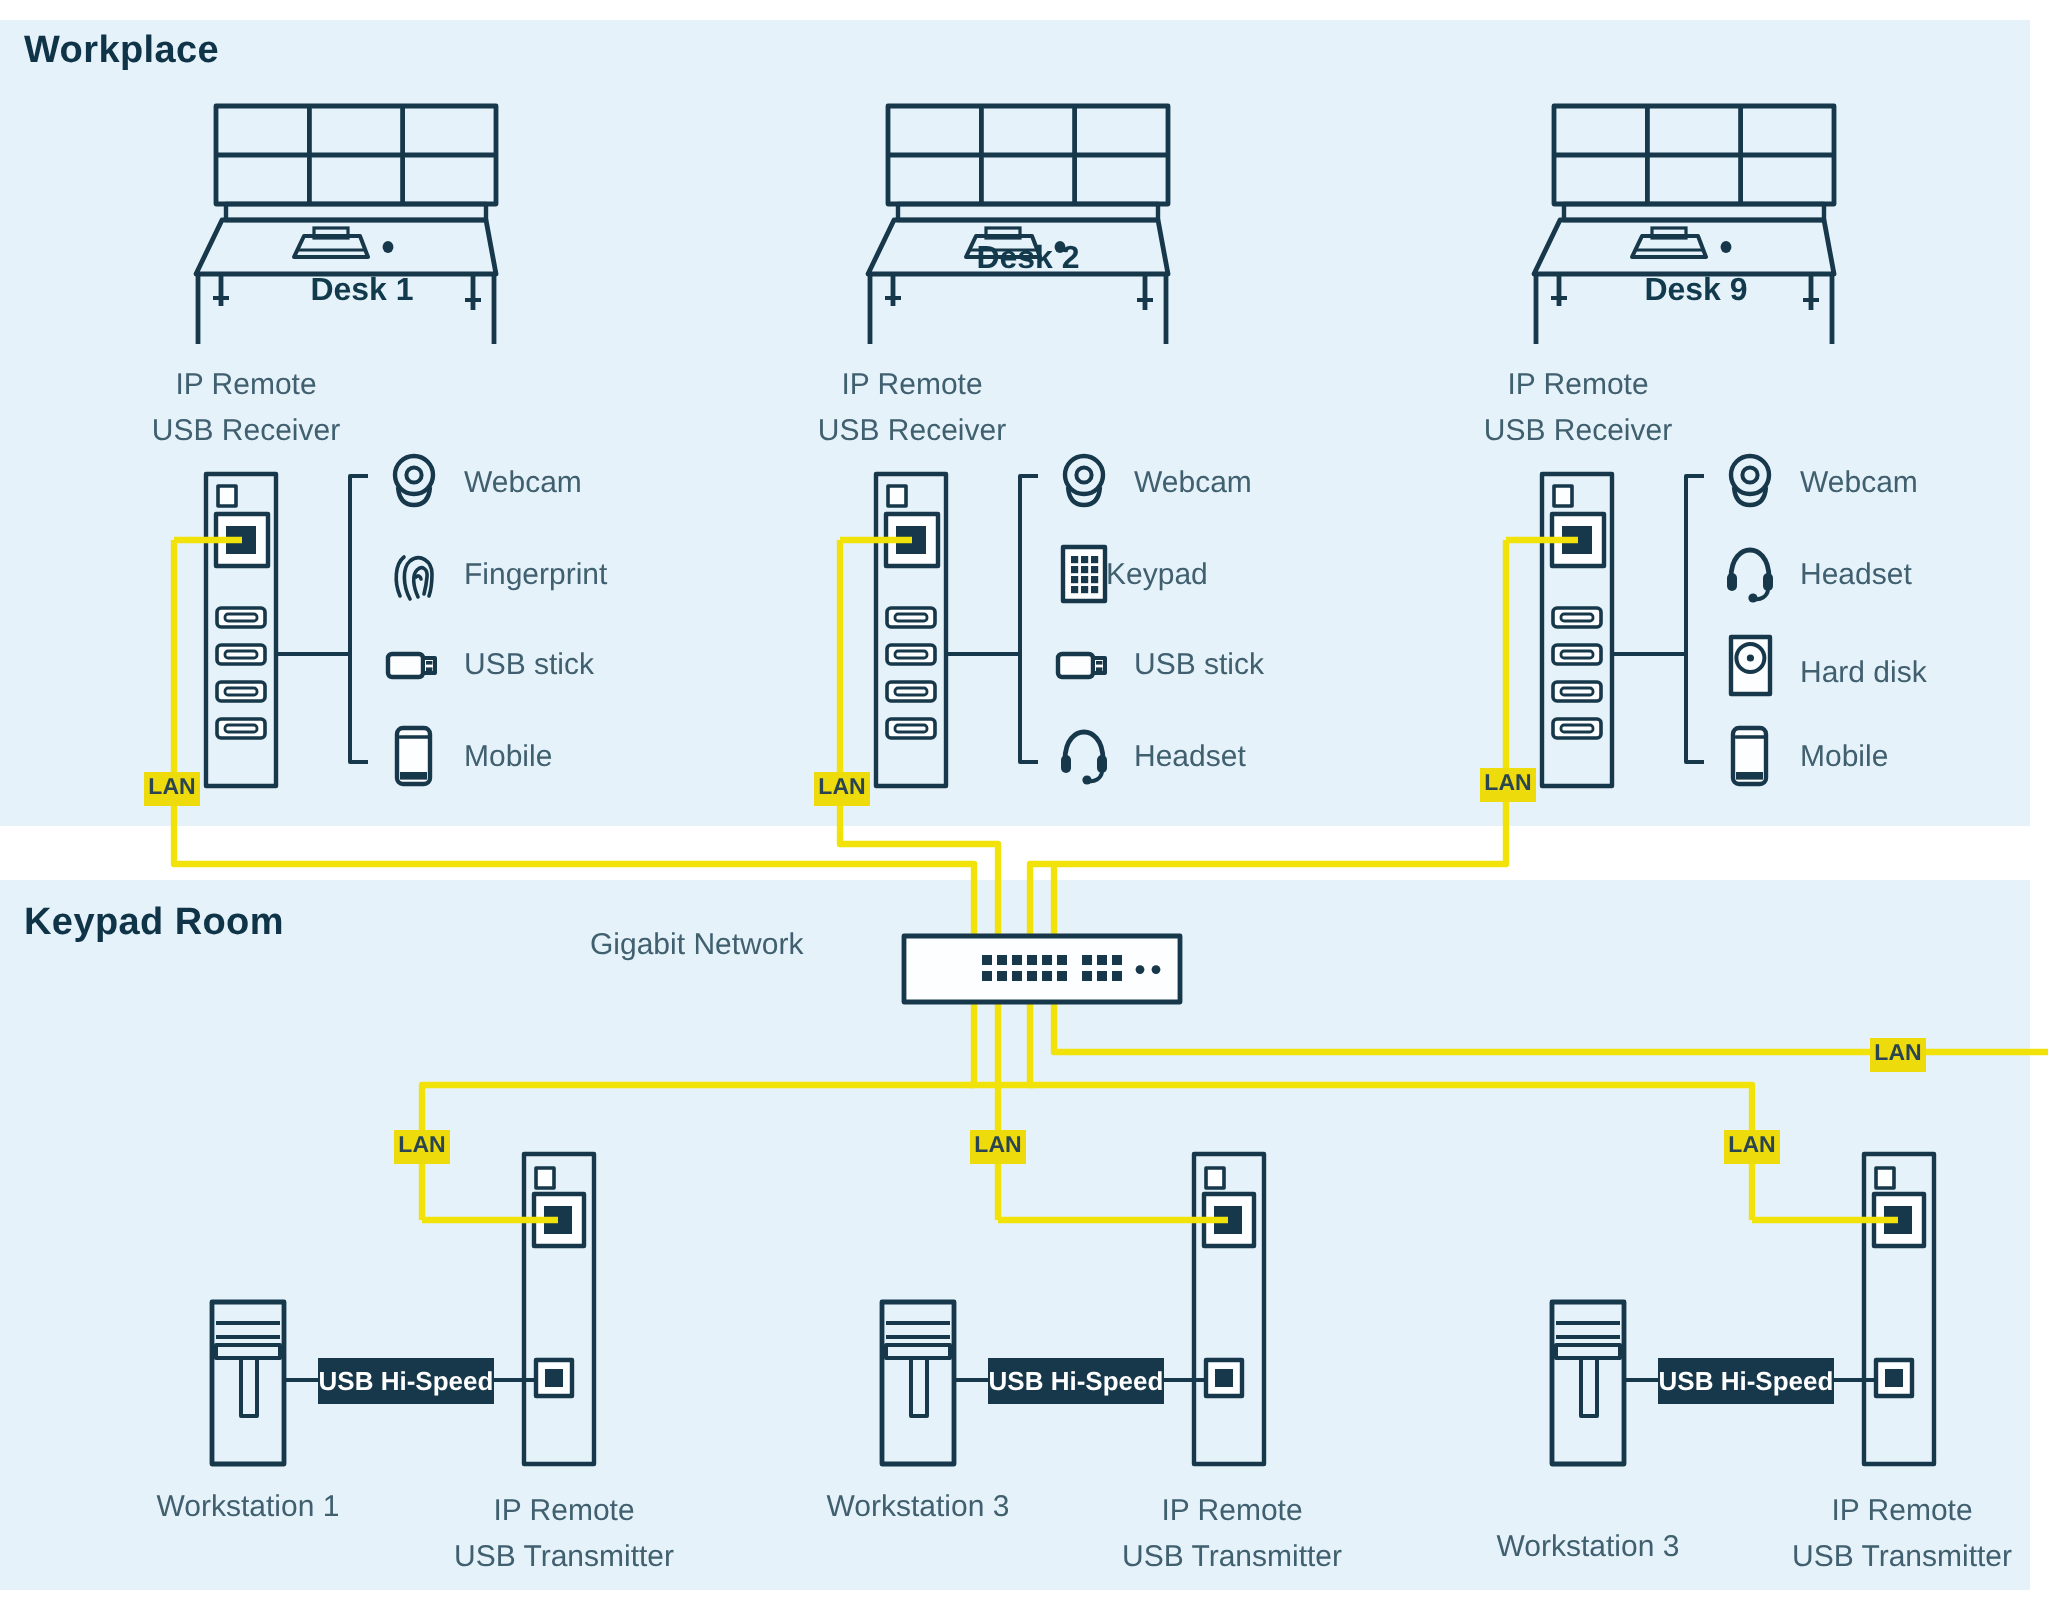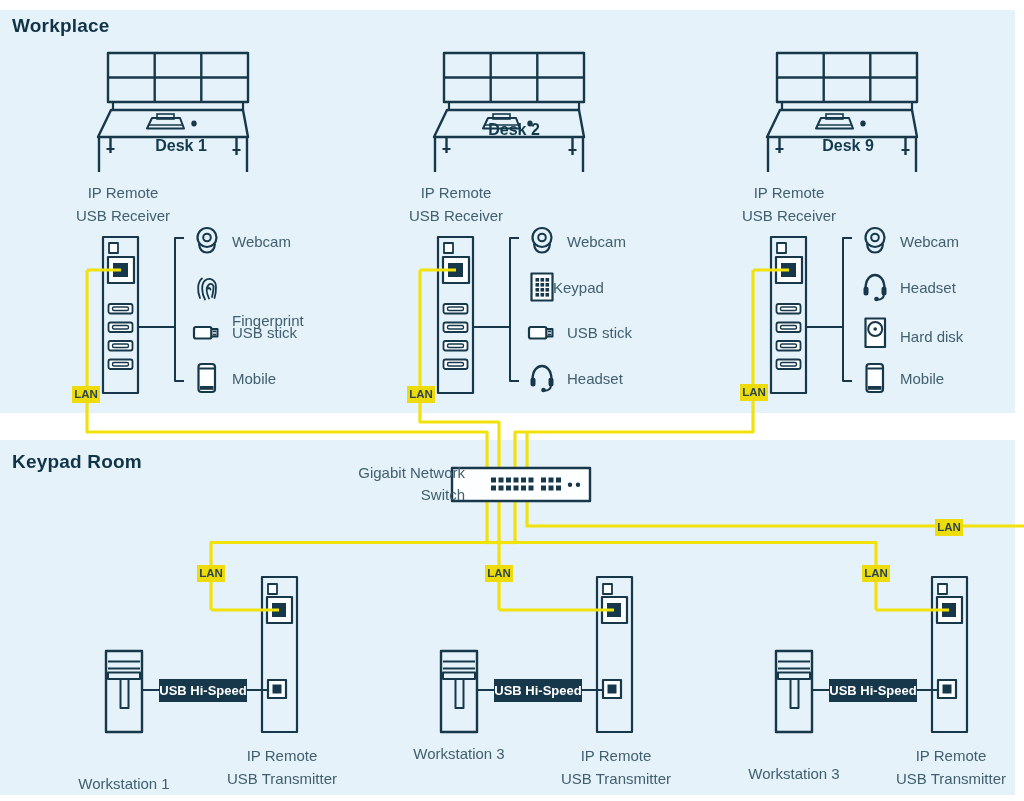--- a/index.html
+++ b/index.html
@@ -11,21 +11,21 @@
   #wires{position:absolute;left:0;top:0;width:1024px;height:801px;}
   .abs{position:absolute;}
   .heading{font-size:19px;font-weight:bold;color:#0f3447;letter-spacing:.2px;}
   .deskname{font-size:16px;font-weight:bold;color:#123a4d;text-align:center;width:100px;}
   .devlbl{font-size:15px;color:#41606f;text-align:center;width:150px;line-height:22.5px;}
   .plabel{font-size:15px;color:#41606f;white-space:nowrap;}
   .lan{width:28px;height:17px;background:#eedb0b;color:#2a4551;font-size:11.5px;font-weight:600;
        text-align:center;line-height:17px;}
   .usb-badge{width:88px;height:23px;background:#16384a;color:#ffffff;font-size:13px;font-weight:600;
        text-align:center;line-height:23px;}
-  .swlbl{font-size:15px;color:#41606f;text-align:right;width:170px;line-height:21.5px;}
+  .swlbl{font-size:15px;color:#41606f;text-align:left;width:170px;line-height:21.5px;}
   .wslbl{font-size:15px;color:#41606f;text-align:center;width:130px;}
   .txlbl{font-size:15px;color:#41606f;text-align:center;width:170px;line-height:22.5px;}
   
   .s24{stroke:#16384a;stroke-width:2.4;fill:none;stroke-linejoin:round;}
   .s22{stroke:#16384a;stroke-width:2.2;fill:none;stroke-linejoin:round;}
   .s20{stroke:#16384a;stroke-width:2;fill:none;stroke-linejoin:round;}
   .s18{stroke:#16384a;stroke-width:1.8;fill:none;stroke-linecap:round;stroke-linejoin:round;}
   .s16{stroke:#16384a;stroke-width:1.6;fill:none;}
   .s14{stroke:#16384a;stroke-width:1.4;fill:none;}
   .fill-panel{fill:#e5f2fa;}
@@ -240,53 +240,52 @@
   <div class="abs devlbl" style="left:381px;top:182px;">
     <div>IP Remote</div>
     <div>USB Receiver</div>
   </div>
   <div class="abs devlbl" style="left:714px;top:182px;">
     <div>IP Remote</div>
     <div>USB Receiver</div>
   </div>
 
   <div class="abs plabel" style="left:232px;top:233px;">Webcam</div>
-  <div class="abs plabel" style="left:232px;top:279px;margin-top:33px;">Fingerprint</div>
+  <div class="abs plabel" style="left:232px;top:279px;">Fingerprint</div>
   <div class="abs plabel" style="left:232px;top:324px;">USB stick</div>
   <div class="abs plabel" style="left:232px;top:370px;">Mobile</div>
 
   <div class="abs plabel" style="left:567px;top:233px;">Webcam</div>
   <div class="abs plabel" style="left:553px;top:279px;">Keypad</div>
   <div class="abs plabel" style="left:567px;top:324px;">USB stick</div>
   <div class="abs plabel" style="left:567px;top:370px;">Headset</div>
 
   <div class="abs plabel" style="left:900px;top:233px;">Webcam</div>
   <div class="abs plabel" style="left:900px;top:279px;">Headset</div>
   <div class="abs plabel" style="left:900px;top:328px;">Hard disk</div>
   <div class="abs plabel" style="left:900px;top:370px;">Mobile</div>
 
   <div class="abs lan" style="left:72px;top:386px;">LAN</div>
   <div class="abs lan" style="left:407px;top:386px;">LAN</div>
   <div class="abs lan" style="left:740px;top:384px;">LAN</div>
 
   <div class="abs swlbl" style="left:295px;top:462px;">
     <div>Gigabit Network</div>
-    <div>Switch</div>
   </div>
 
   <div class="abs lan" style="left:197px;top:565px;">LAN</div>
   <div class="abs lan" style="left:485px;top:565px;">LAN</div>
   <div class="abs lan" style="left:862px;top:565px;">LAN</div>
   <div class="abs lan" style="left:935px;top:519px;">LAN</div>
 
   <div class="abs usb-badge" style="left:159px;top:679px;">USB Hi-Speed</div>
   <div class="abs usb-badge" style="left:494px;top:679px;">USB Hi-Speed</div>
   <div class="abs usb-badge" style="left:829px;top:679px;">USB Hi-Speed</div>
 
-  <div class="abs wslbl" style="left:59px;top:775px;">Workstation 1</div>
+  <div class="abs wslbl" style="left:59px;top:745px;">Workstation 1</div>
   <div class="abs wslbl" style="left:394px;top:745px;">Workstation 3</div>
   <div class="abs wslbl" style="left:729px;top:745px;margin-top:20px;">Workstation 3</div>
 
   <div class="abs txlbl" style="left:197px;top:745px;">
     <div>IP Remote</div>
     <div>USB Transmitter</div>
   </div>
   <div class="abs txlbl" style="left:531px;top:745px;">
     <div>IP Remote</div>
     <div>USB Transmitter</div>

